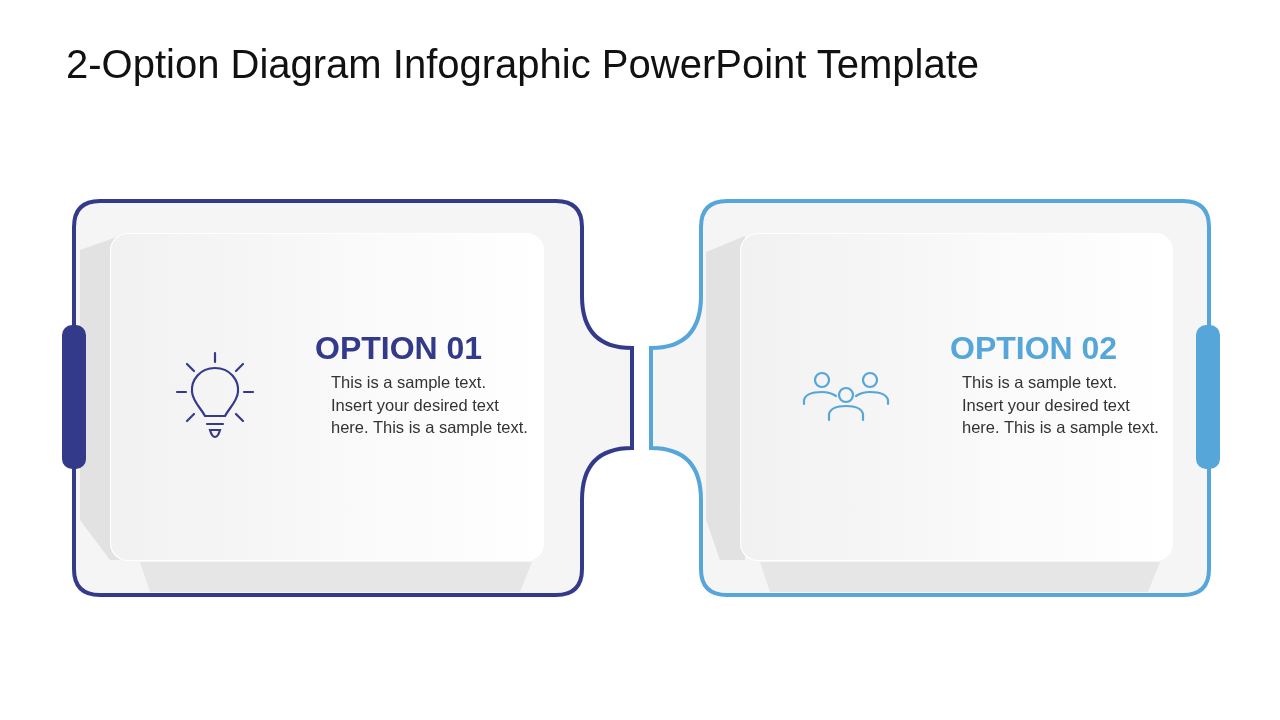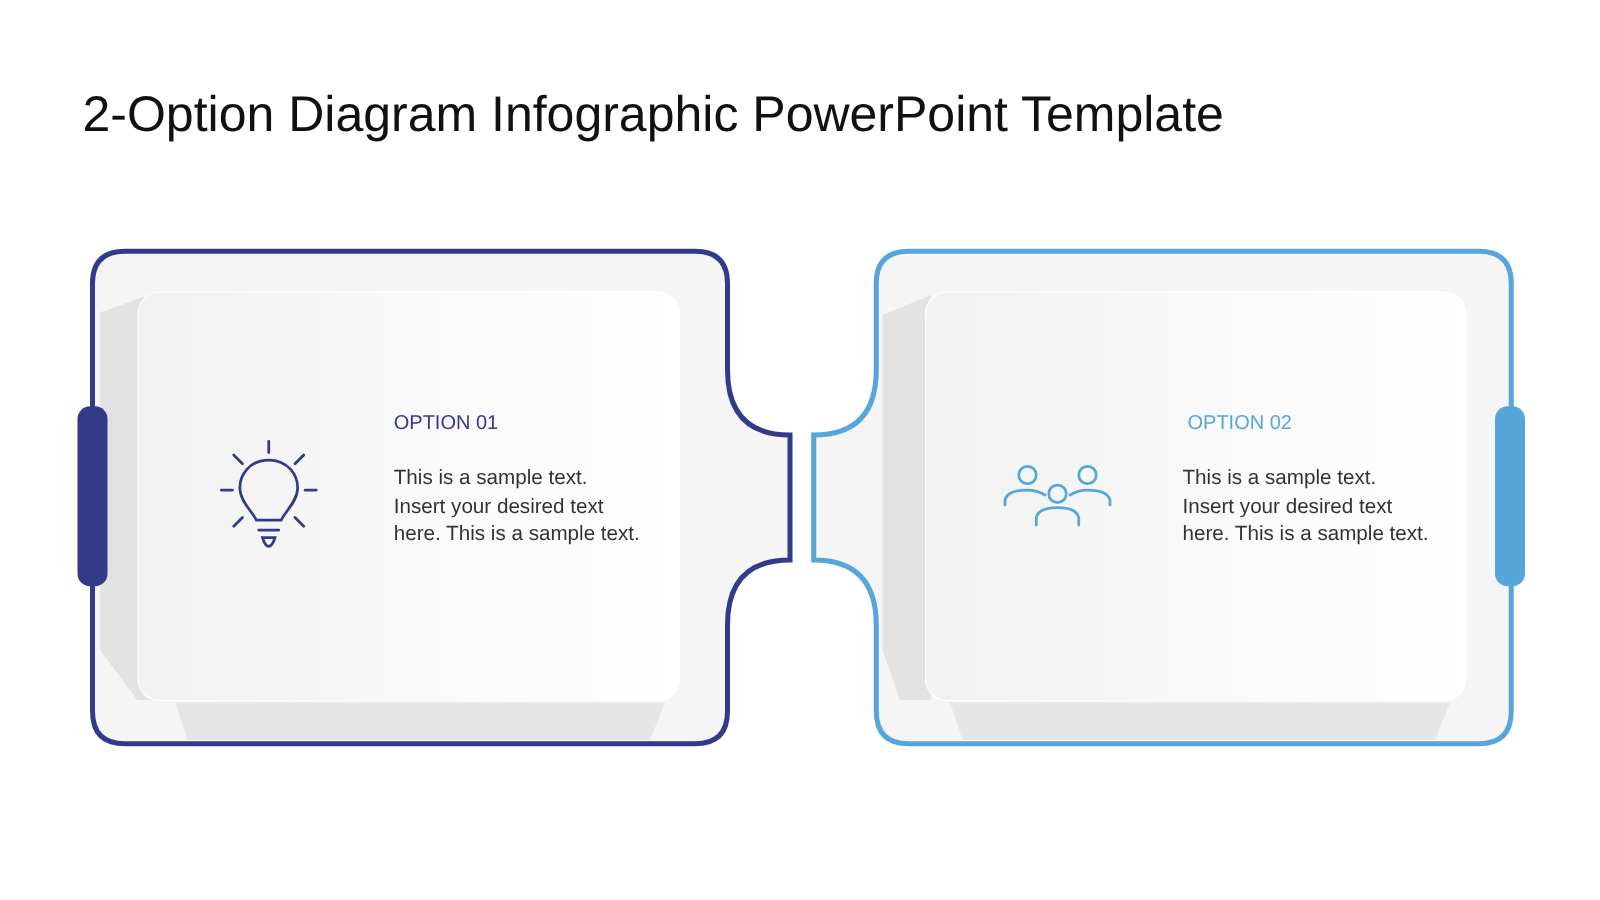--- a/index.html
+++ b/index.html
@@ -1,22 +1,22 @@
 <!DOCTYPE html>
 <html><head>
 <meta charset="utf-8">
 <style>
   html, body { margin: 0; padding: 0; }
   body { width: 1280px; height: 720px; background: #ffffff; position: relative; overflow: hidden; font-family: "Liberation Sans", "DejaVu Sans", sans-serif; }
-  .title { position: absolute; left: 66px; top: 42px; font-size: 40px; color: #111111; white-space: nowrap; letter-spacing: 0px; margin-top: 28px; }
+  .title { position: absolute; left: 66px; top: 42px; font-size: 40px; color: #111111; white-space: nowrap; letter-spacing: 0px; }
   svg.frame { position: absolute; left: 0; top: 0; }
   .inner { position: absolute; border-radius: 18px; background: linear-gradient(90deg, #f1f1f2 0%, #fafafa 60%, #ffffff 100%); box-shadow: 0 0 0 1px #ffffff inset; }
   .icon { position: absolute; }
-  .opt-title { position: absolute; font-weight: normal; font-size: 16px; white-space: nowrap; }
-  .opt-text { position: absolute; font-size: 16.5px; line-height: 22.5px; color: #333333; width: 200px; }
+  .opt-title { position: absolute; font-weight: bold; font-size: 32px; white-space: nowrap; }
+  .opt-text { position: absolute; font-size: 16.5px; line-height: 22.5px; color: #333333; width: 200px; margin-left: 16px; }
 </style>
 </head>
 <body>
 
 <div class="title">2-Option Diagram Infographic PowerPoint Template</div>
 
 <svg class="frame" width="1280" height="720">
   <defs>
     <linearGradient id="shadowL" x1="0" y1="0" x2="1" y2="1">
       <stop offset="0" stop-color="#d9d9d9"></stop>

